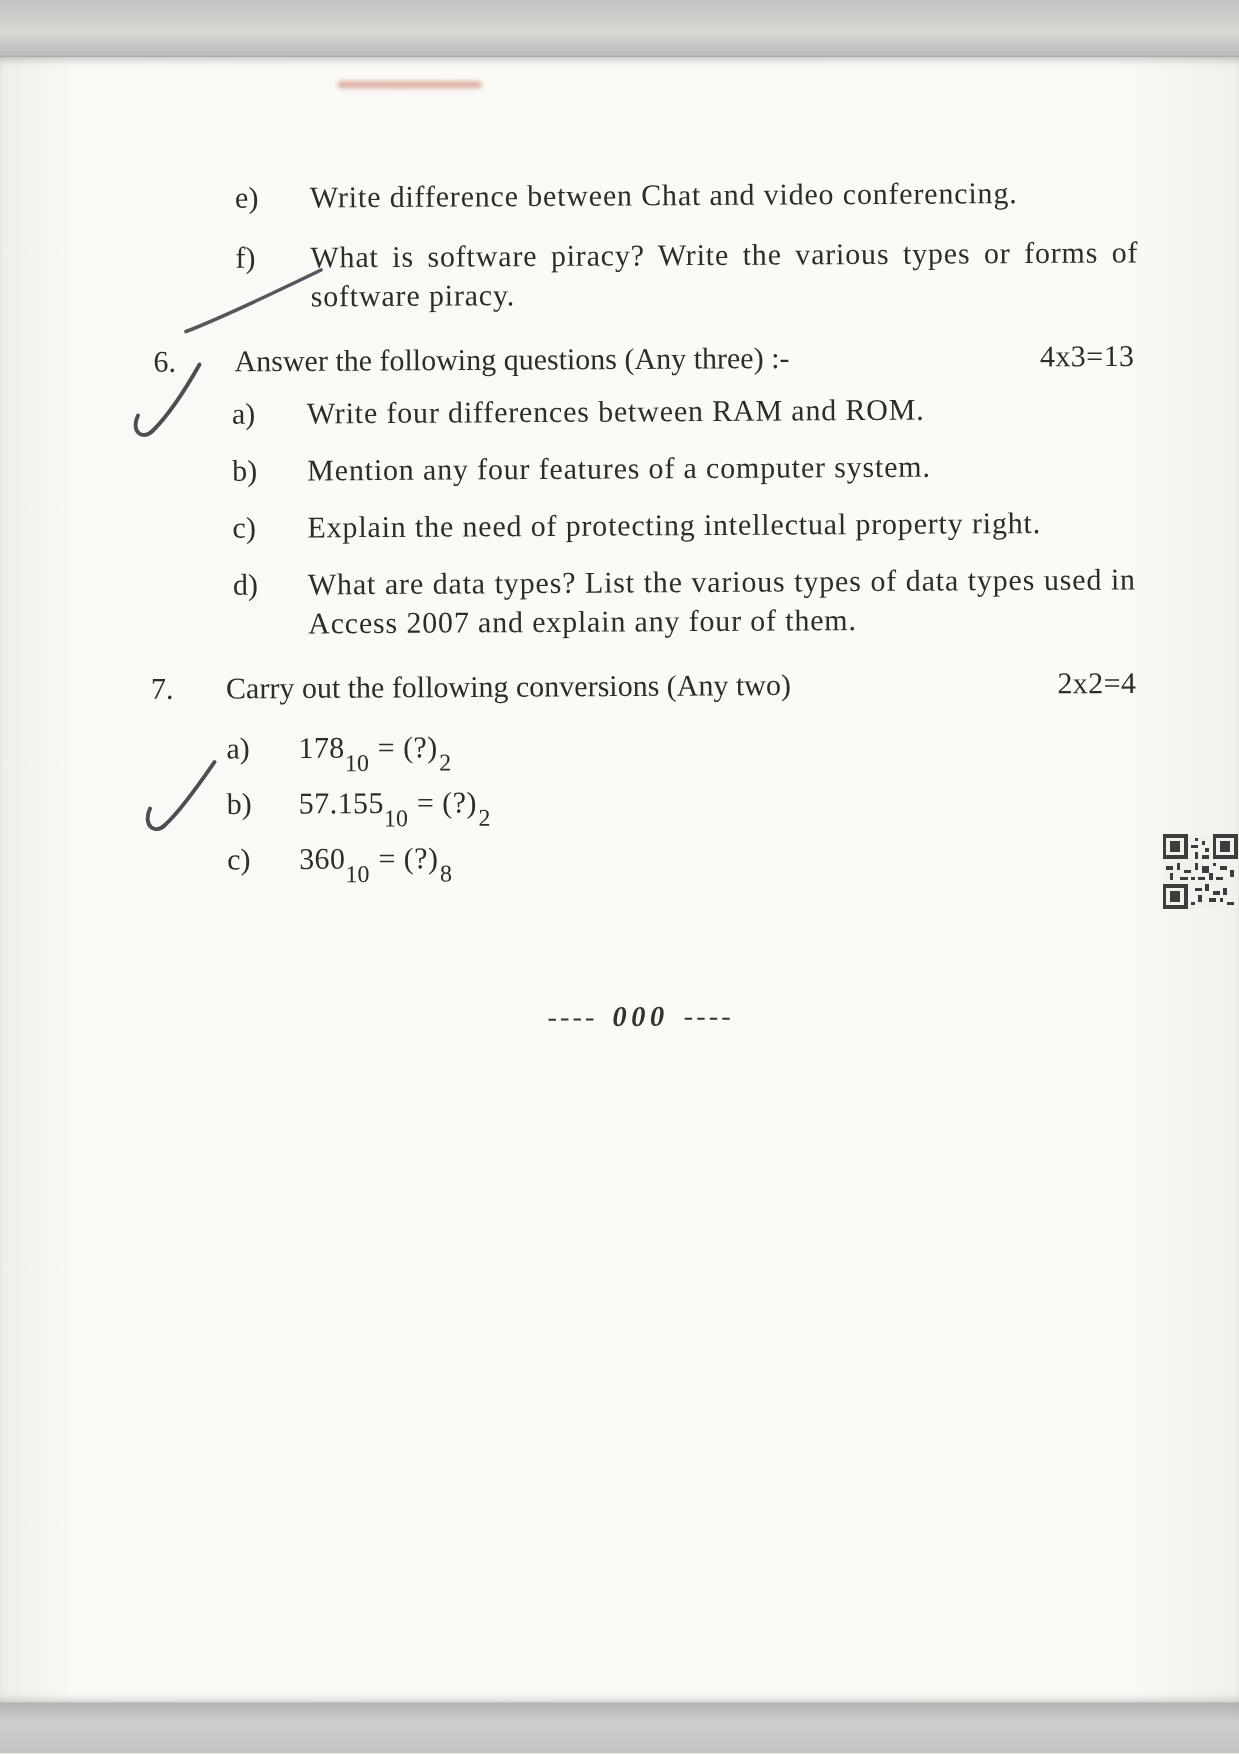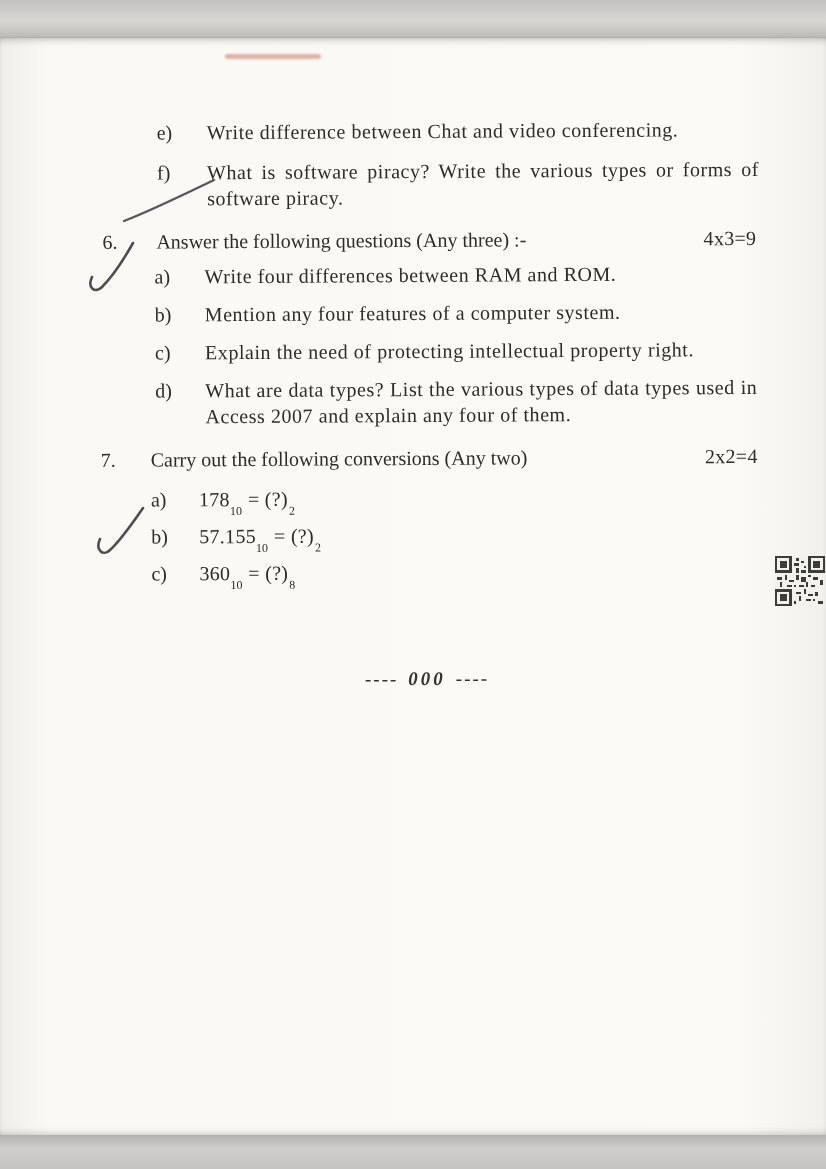--- a/index.html
+++ b/index.html
@@ -56,21 +56,21 @@
   .qhead7 .qnum { flex: none; width: 50px; }
   .qhead7 .marks { margin-left: auto; flex: none; letter-spacing: 0.3px; }
 
   .row-part { margin-left: 155px; margin-bottom: 12px; }
   .row-part .txt { width: 552px; }
   .row-part.last { margin-bottom: 4px; }
 
   .row-conv { margin-left: 150px; margin-bottom: 9px; line-height: 28px; }
   .row-conv .lbl { width: 48px; }
   .expr { letter-spacing: 0.3px; }
-  .expr sub { font-size: 12px; line-height: 0; position: relative; top: 4px; letter-spacing: 0; text-align: right; }
+  .expr sub { font-size: 16px; line-height: 0; position: relative; top: 4px; letter-spacing: 0; text-align: right; }
   .expr .mid { margin-left: 6px; margin-right: 1px; }
 
   .endmark {
     margin-top: 80px;
     width: 826px;
     padding-left: 24px;
     text-align: center;
     font-size: 19px;
     letter-spacing: 1px;
     color: #34322f;
@@ -96,21 +96,21 @@
   </div>
 
   <div class="row row-ef">
     <span class="lbl">f)</span>
     <p class="txt just">What is software piracy? Write the various types or forms of software piracy.</p>
   </div>
 
   <div class="row qhead">
     <span class="qnum">6.</span>
     <span class="prompt">Answer the following questions (Any three) :-</span>
-    <span class="marks">4x3=9</span>
+    <span class="marks">4x3=13</span>
   </div>
 
   <div class="row row-part">
     <span class="lbl">a)</span>
     <p class="txt just">Write four differences between RAM and ROM.</p>
   </div>
   <div class="row row-part">
     <span class="lbl">b)</span>
     <p class="txt just">Mention any four features of a computer system.</p>
   </div>

